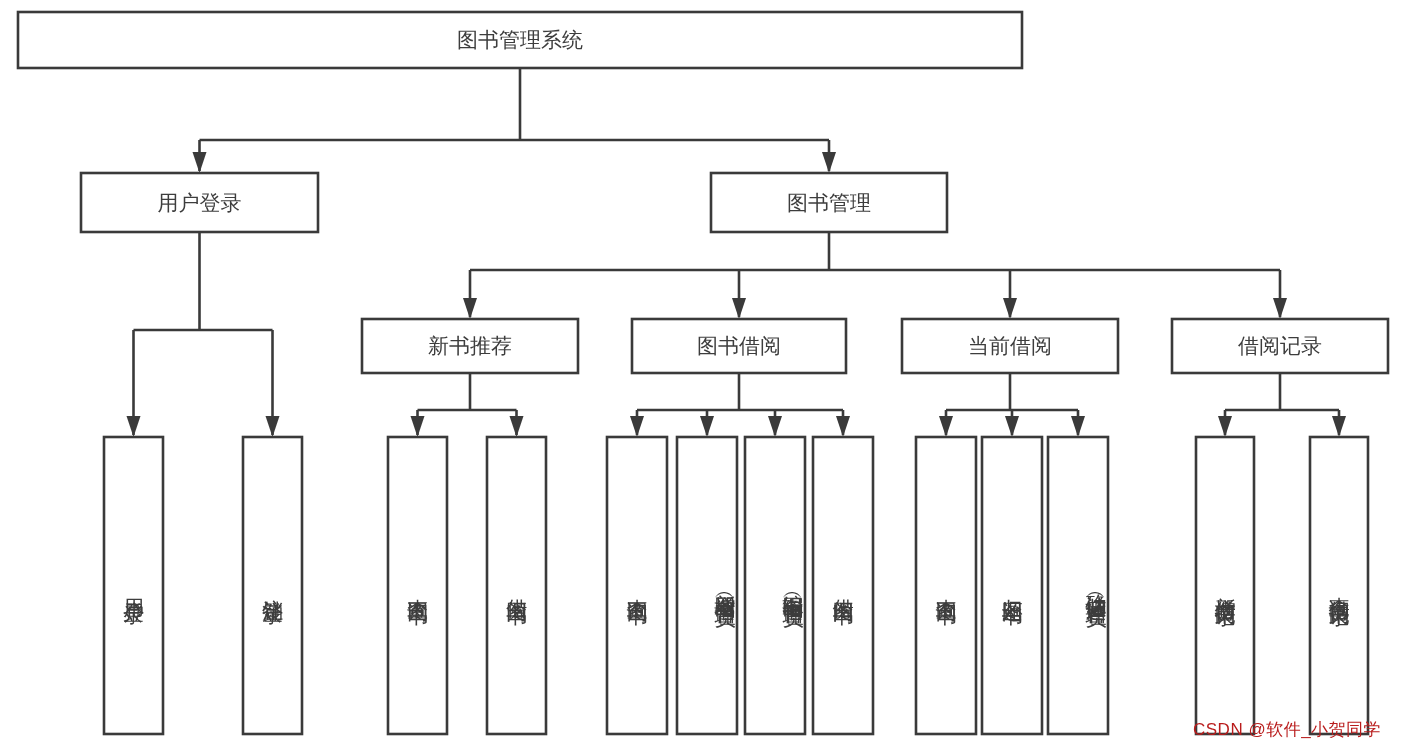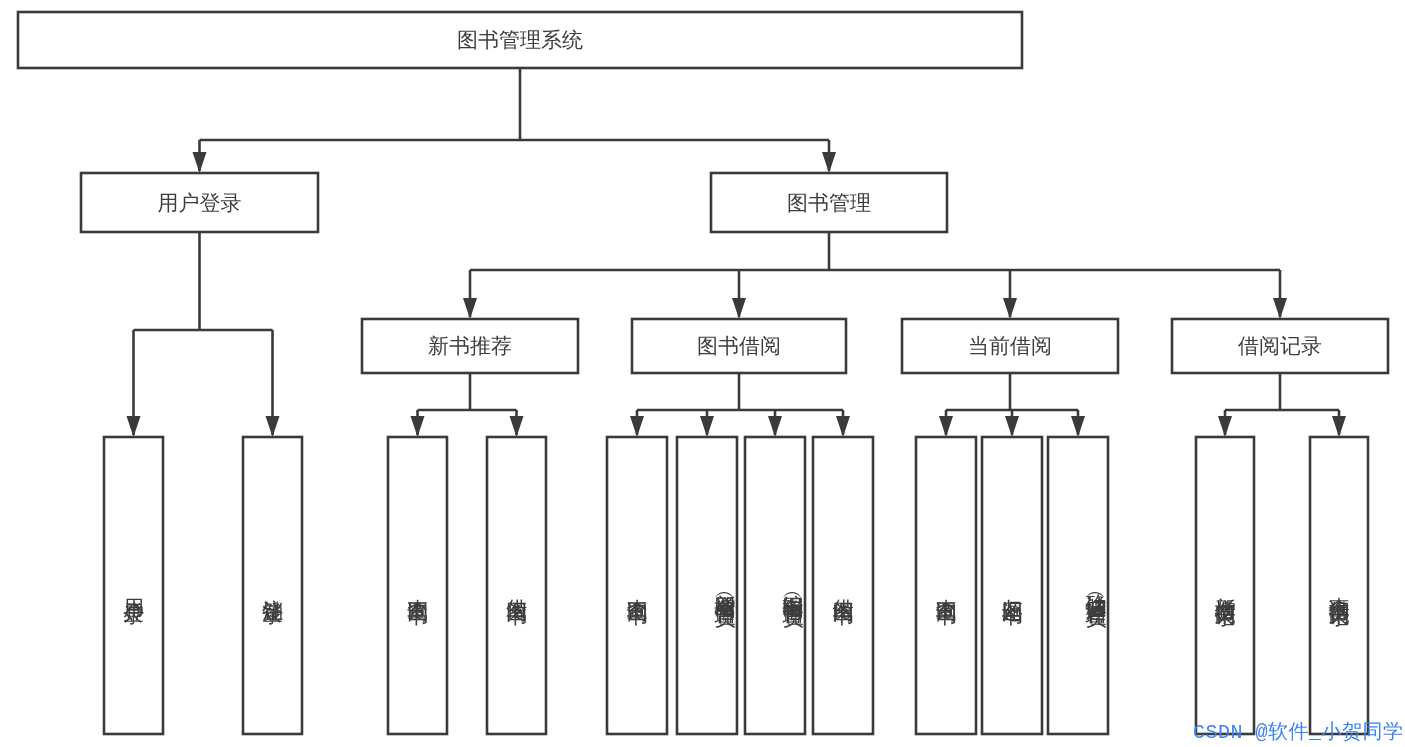--- a/index.html
+++ b/index.html
@@ -60,23 +60,23 @@
     align-items: flex-start;
     justify-content: center;
     white-space: nowrap;
     pointer-events: none;
   }
   .leaf-label.mid {
     align-items: center;
   }
   .watermark {
     position: absolute;
-    font-family: Liberation Mono, monospace;
-    font-size: 20px;
-    color: #3b82f6;
+    font-family: Liberation Sans, sans-serif;
+    font-size: 17px;
+    color: #b91c1c;
     white-space: nowrap;
     letter-spacing: 0.5px;
   }
 </style>
 </head>
 <body>
 
 <div id="canvas">
 
   <svg id="diagram" viewBox="0 0 1405 747">

